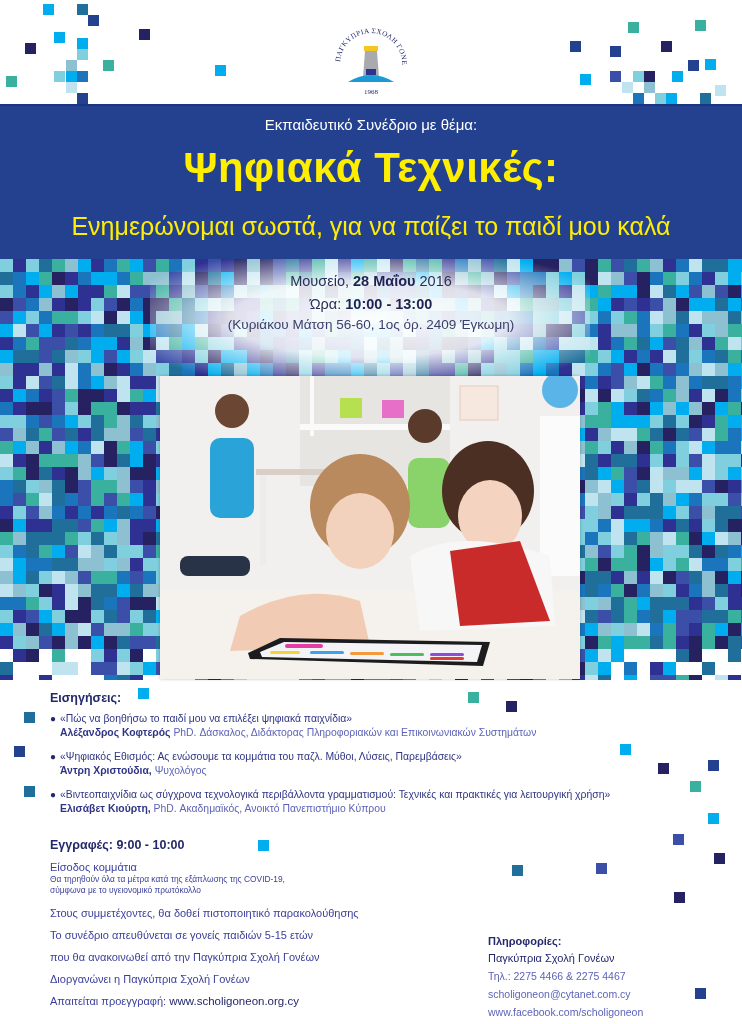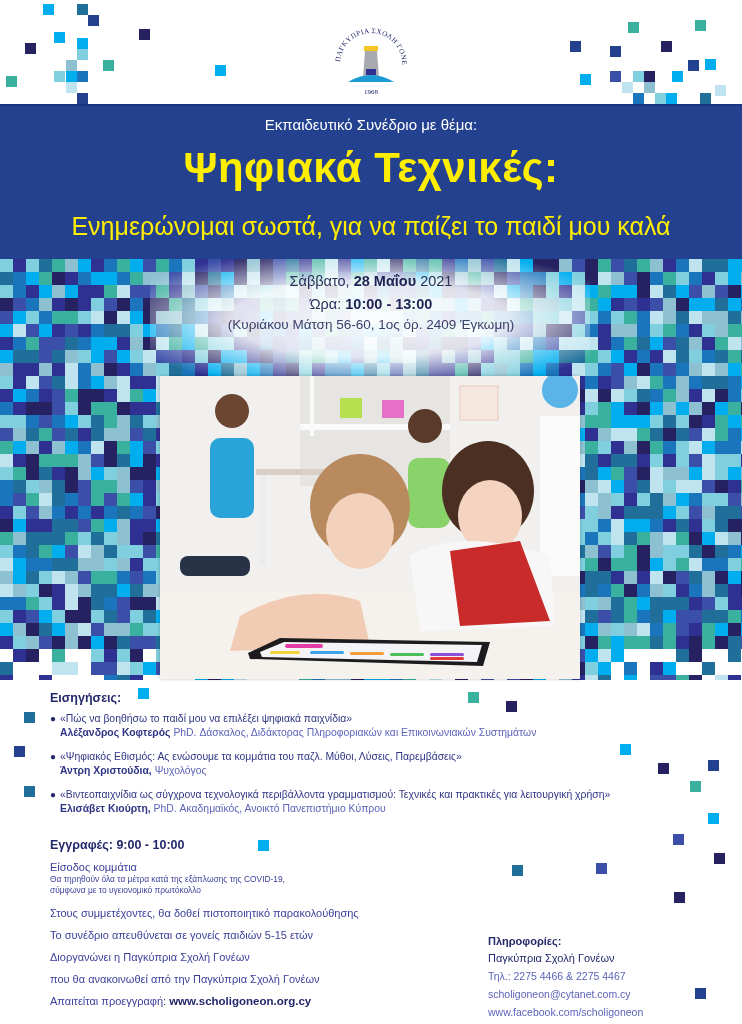--- a/index.html
+++ b/index.html
@@ -24,21 +24,21 @@
   .section { position:absolute; left:50px; color:#3b3f9a; }
   .h { font-weight:bold; color:#23286b; font-size:12.5px; }
   .talk { position:absolute; left:50px; font-size:10.4px; color:#2f3584; line-height:14px; }
   .talk .bullet { position:absolute; left:0; top:0; color:#23286b; font-size:10px; }
   .talk .t { margin-left:10px; }
   .talk .sp { margin-left:10px; color:#5d63b8; }
   .talk .sp b { color:#2f3584; font-weight:bold; }
   .reg { position:absolute; left:50px; top:838px; width:370px; color:#3b3f9a; }
   .reg .p { font-size:11px; line-height:14px; }
   .reg .small { font-size:8.4px; line-height:11px; color:#3b3f9a; }
-  .reg .url { font-weight:bold; color:#23286b; font-size:11.5px; }
+  .reg .url { font-weight:normal; color:#23286b; font-size:11.5px; }
   .contact { position:absolute; left:488px; top:933px; color:#5d63b8; font-size:10.5px; }
   .contact .h2 { font-weight:bold; color:#23286b; font-size:11px; line-height:16px; }
   .contact .org { color:#23286b; font-size:11px; line-height:18px; }
   .contact .r { line-height:18px; }
 </style>
 </head>
 <body>
 
 <div>
   <div class="sq" style="left:43px;top:4px;background:#00aeef"></div>
@@ -1947,23 +1947,23 @@
     <div class="cell" style="left: 663px; top: 416px; background: rgb(59, 78, 168);"></div>
     <div class="cell" style="left: 676px; top: 416px; background: rgb(58, 176, 158);"></div>
     <div class="cell" style="left: 689px; top: 416px; background: rgb(38, 34, 98);"></div>
     <div class="cell" style="left: 715px; top: 416px; background: rgb(191, 228, 239);"></div>
     <div class="cell" style="left: 728px; top: 416px; background: rgb(46, 49, 146);"></div>
   </div>
 <div class="fade"></div>
 
 <div class="info">
   <div class="line">
-    <span>Σάββατο,</span>
+    <span>Μουσείο,</span>
     <b>28 Μαΐου</b>
-    <span>2021</span>
+    <span>2016</span>
   </div>
   <div class="line">
     <span>Ώρα:</span>
     <b>10:00 - 13:00</b>
   </div>
   <div class="addr">(Κυριάκου Μάτση 56-60, 1ος όρ. 2409 Έγκωμη)</div>
 </div>
 
 <div class="photo">
   <svg width="420" height="303" viewBox="0 0 420 303">
@@ -2053,22 +2053,22 @@
   <div class="sp"><b>Ελισάβετ Κιούρτη,</b><span> PhD. Ακαδημαϊκός, Ανοικτό Πανεπιστήμιο Κύπρου</span></div>
 </div>
 
 <div class="reg">
   <div class="h" style="margin-bottom:8px;">Εγγραφές: 9:00 - 10:00</div>
   <div class="p">Είσοδος κομμάτια</div>
   <div class="small">Θα τηρηθούν όλα τα μέτρα κατά της εξάπλωσης της COVID-19,</div>
   <div class="small" style="margin-bottom:10px;"> σύμφωνα με το υγειονομικό πρωτόκολλο</div>
   <div class="p" style="margin-bottom:8px;">Στους συμμετέχοντες, θα δοθεί πιστοποιητικό παρακολούθησης</div>
   <div class="p" style="margin-bottom:8px;">Το συνέδριο απευθύνεται σε γονείς παιδιών 5-15 ετών</div>
+  <div class="p" style="margin-bottom:8px;">που θα ανακοινωθεί από την Παγκύπρια Σχολή Γονέων</div>
   <div class="p" style="margin-bottom:8px;">Διοργανώνει η Παγκύπρια Σχολή Γονέων</div>
-  <div class="p" style="margin-bottom:8px;">που θα ανακοινωθεί από την Παγκύπρια Σχολή Γονέων</div>
   <div class="p">
     <span>Απαιτείται προεγγραφή:</span>
     <span class="url">www.scholigoneon.org.cy</span>
   </div>
 </div>
 
 <div class="contact">
   <div class="h2">Πληροφορίες:</div>
   <div class="org">Παγκύπρια Σχολή Γονέων</div>
   <div class="r">Τηλ.: 2275 4466 &amp; 2275 4467</div>

